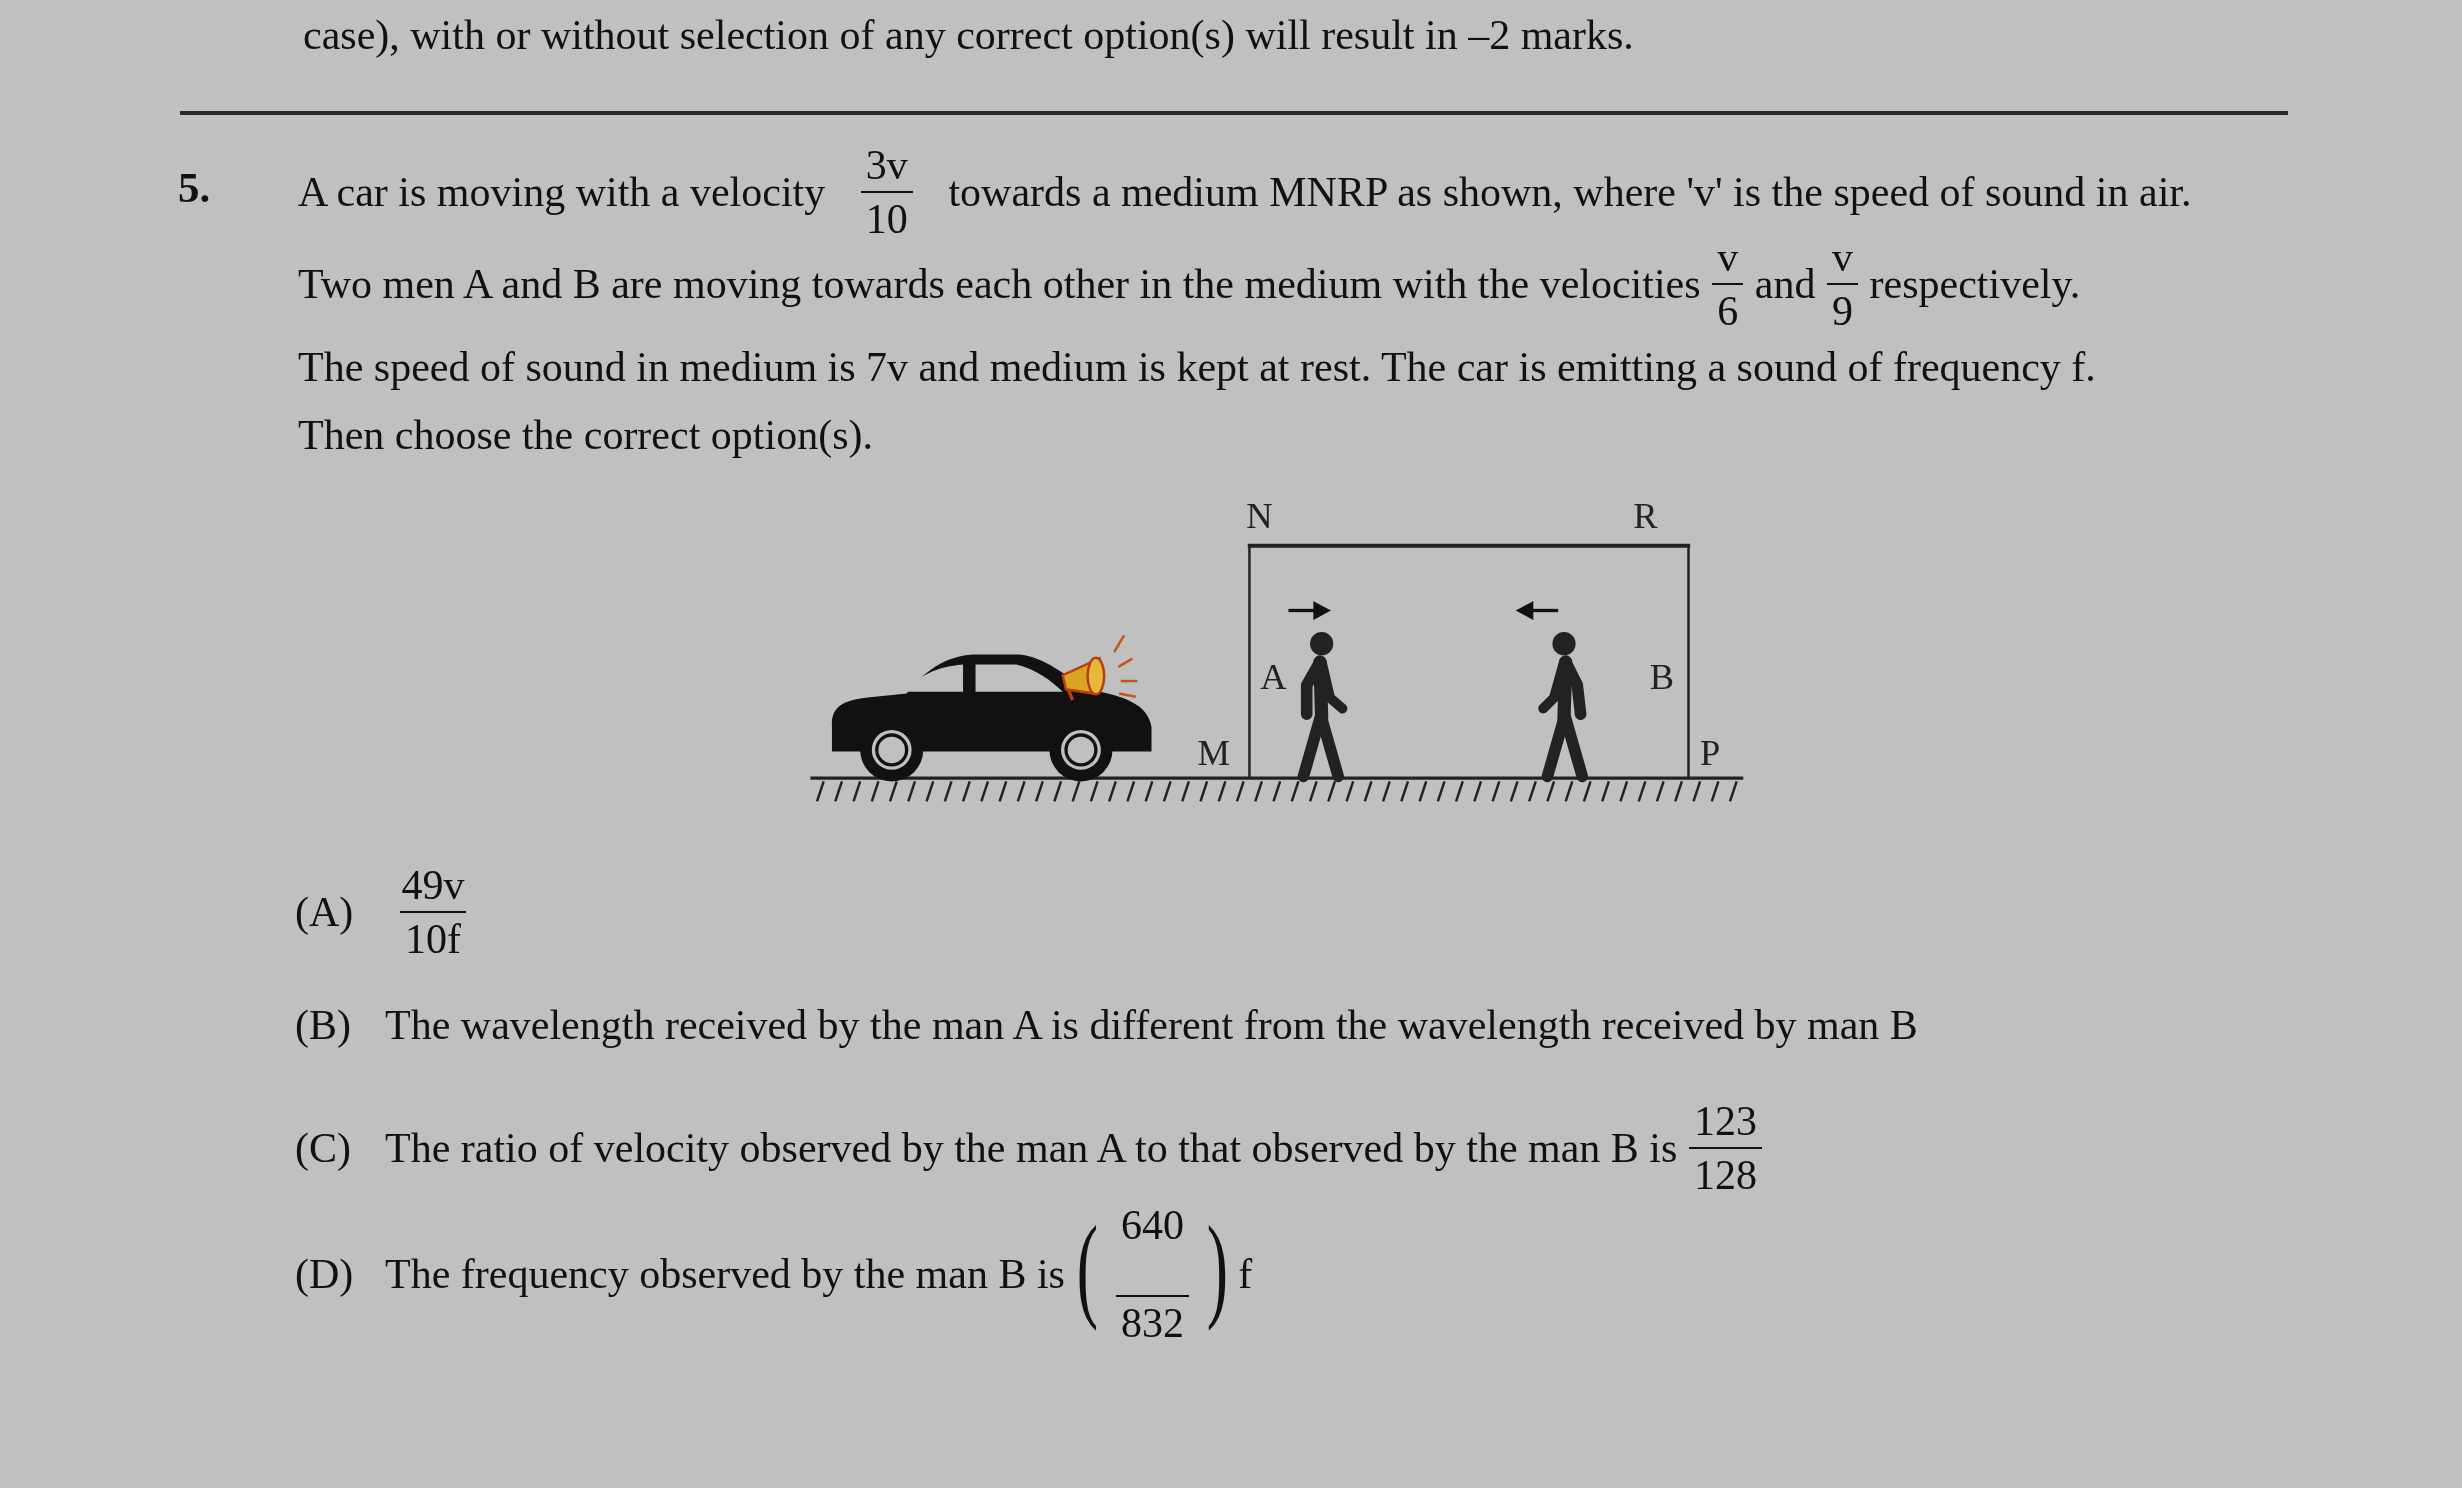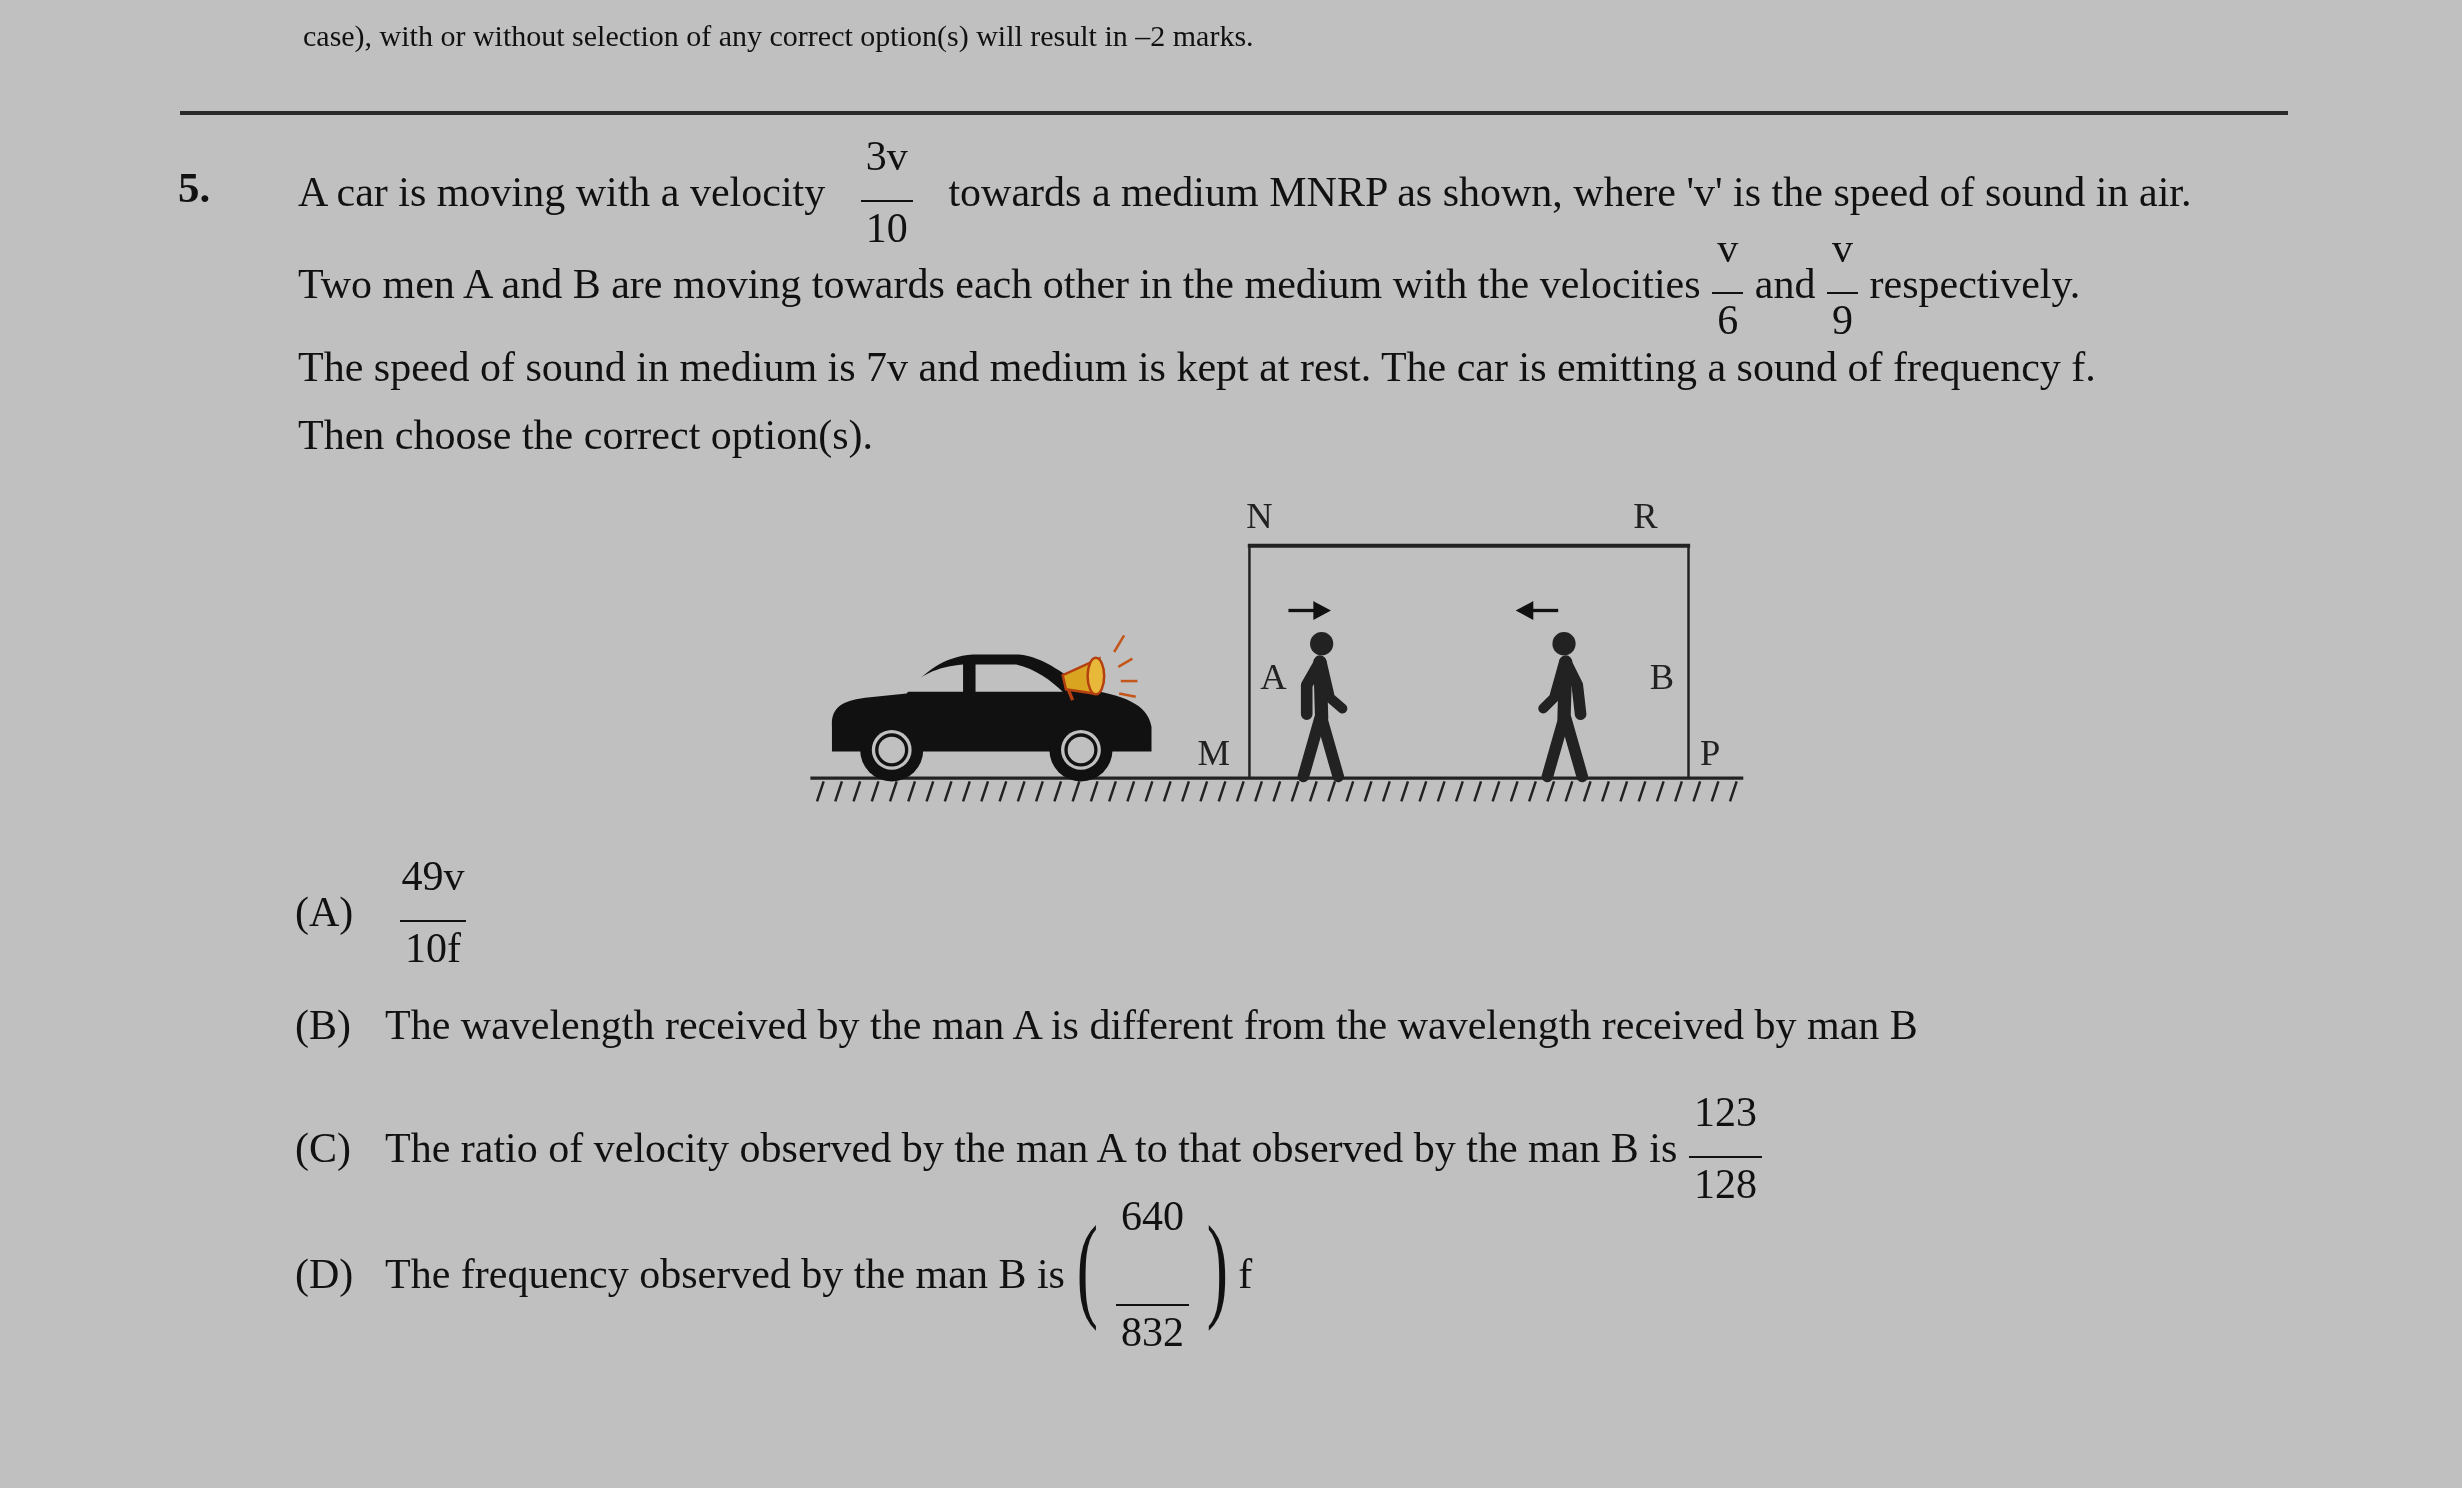--- a/index.html
+++ b/index.html
@@ -7,40 +7,40 @@
     width: 2462px; height: 1488px;
     background: #c0c0c0;
     font-family: "Liberation Serif", "DejaVu Serif", serif;
     color: #111;
     position: relative;
     overflow: hidden;
   }
   .abs { position: absolute; }
   .prev-line {
     left: 303px; top: 8.3px;
-    font-size: 30px; line-height: 55px;
+    font-size: 42px; line-height: 55px;
     white-space: nowrap;
   }
   .rule {
     left: 180px; top: 111px; width: 2108px; height: 4.2px;
     background: #2a2a2a;
   }
   .qnum {
     left: 178px; top: 163px;
     font-size: 43px; font-weight: bold;
   }
   .line {
     left: 298px; font-size: 42px; white-space: nowrap;
     display: flex; align-items: center;
   }
   .frac {
     display: inline-flex; flex-direction: column; align-items: center;
     vertical-align: middle; margin: 0 11.6px; line-height: 1;
   }
-  .frac .num { padding: 0 5px 23px; font-family: Liberation Serif, serif; }
+  .frac .num { padding: 0 5px 5px; font-family: Liberation Serif, serif; }
   .frac .den { padding: 5px 5px 0; border-top: 2.5px solid #111; }
   .line1 { top: 138px; height: 108px; gap: 24px; }
   .line2 { top: 234px; height: 100px; }
   .line3 { top: 339px; height: 55px; }
   .line4 { top: 407px; height: 55px; }
   .opt { left: 295px; font-size: 42px; white-space: nowrap; display: flex; align-items: center; }
   .opt .lbl { width: 90px; }
   .optA { top: 849px; height: 125px; }
   .optB { top: 997px; height: 55px; }
   .optC { top: 1085px; height: 125px; }

